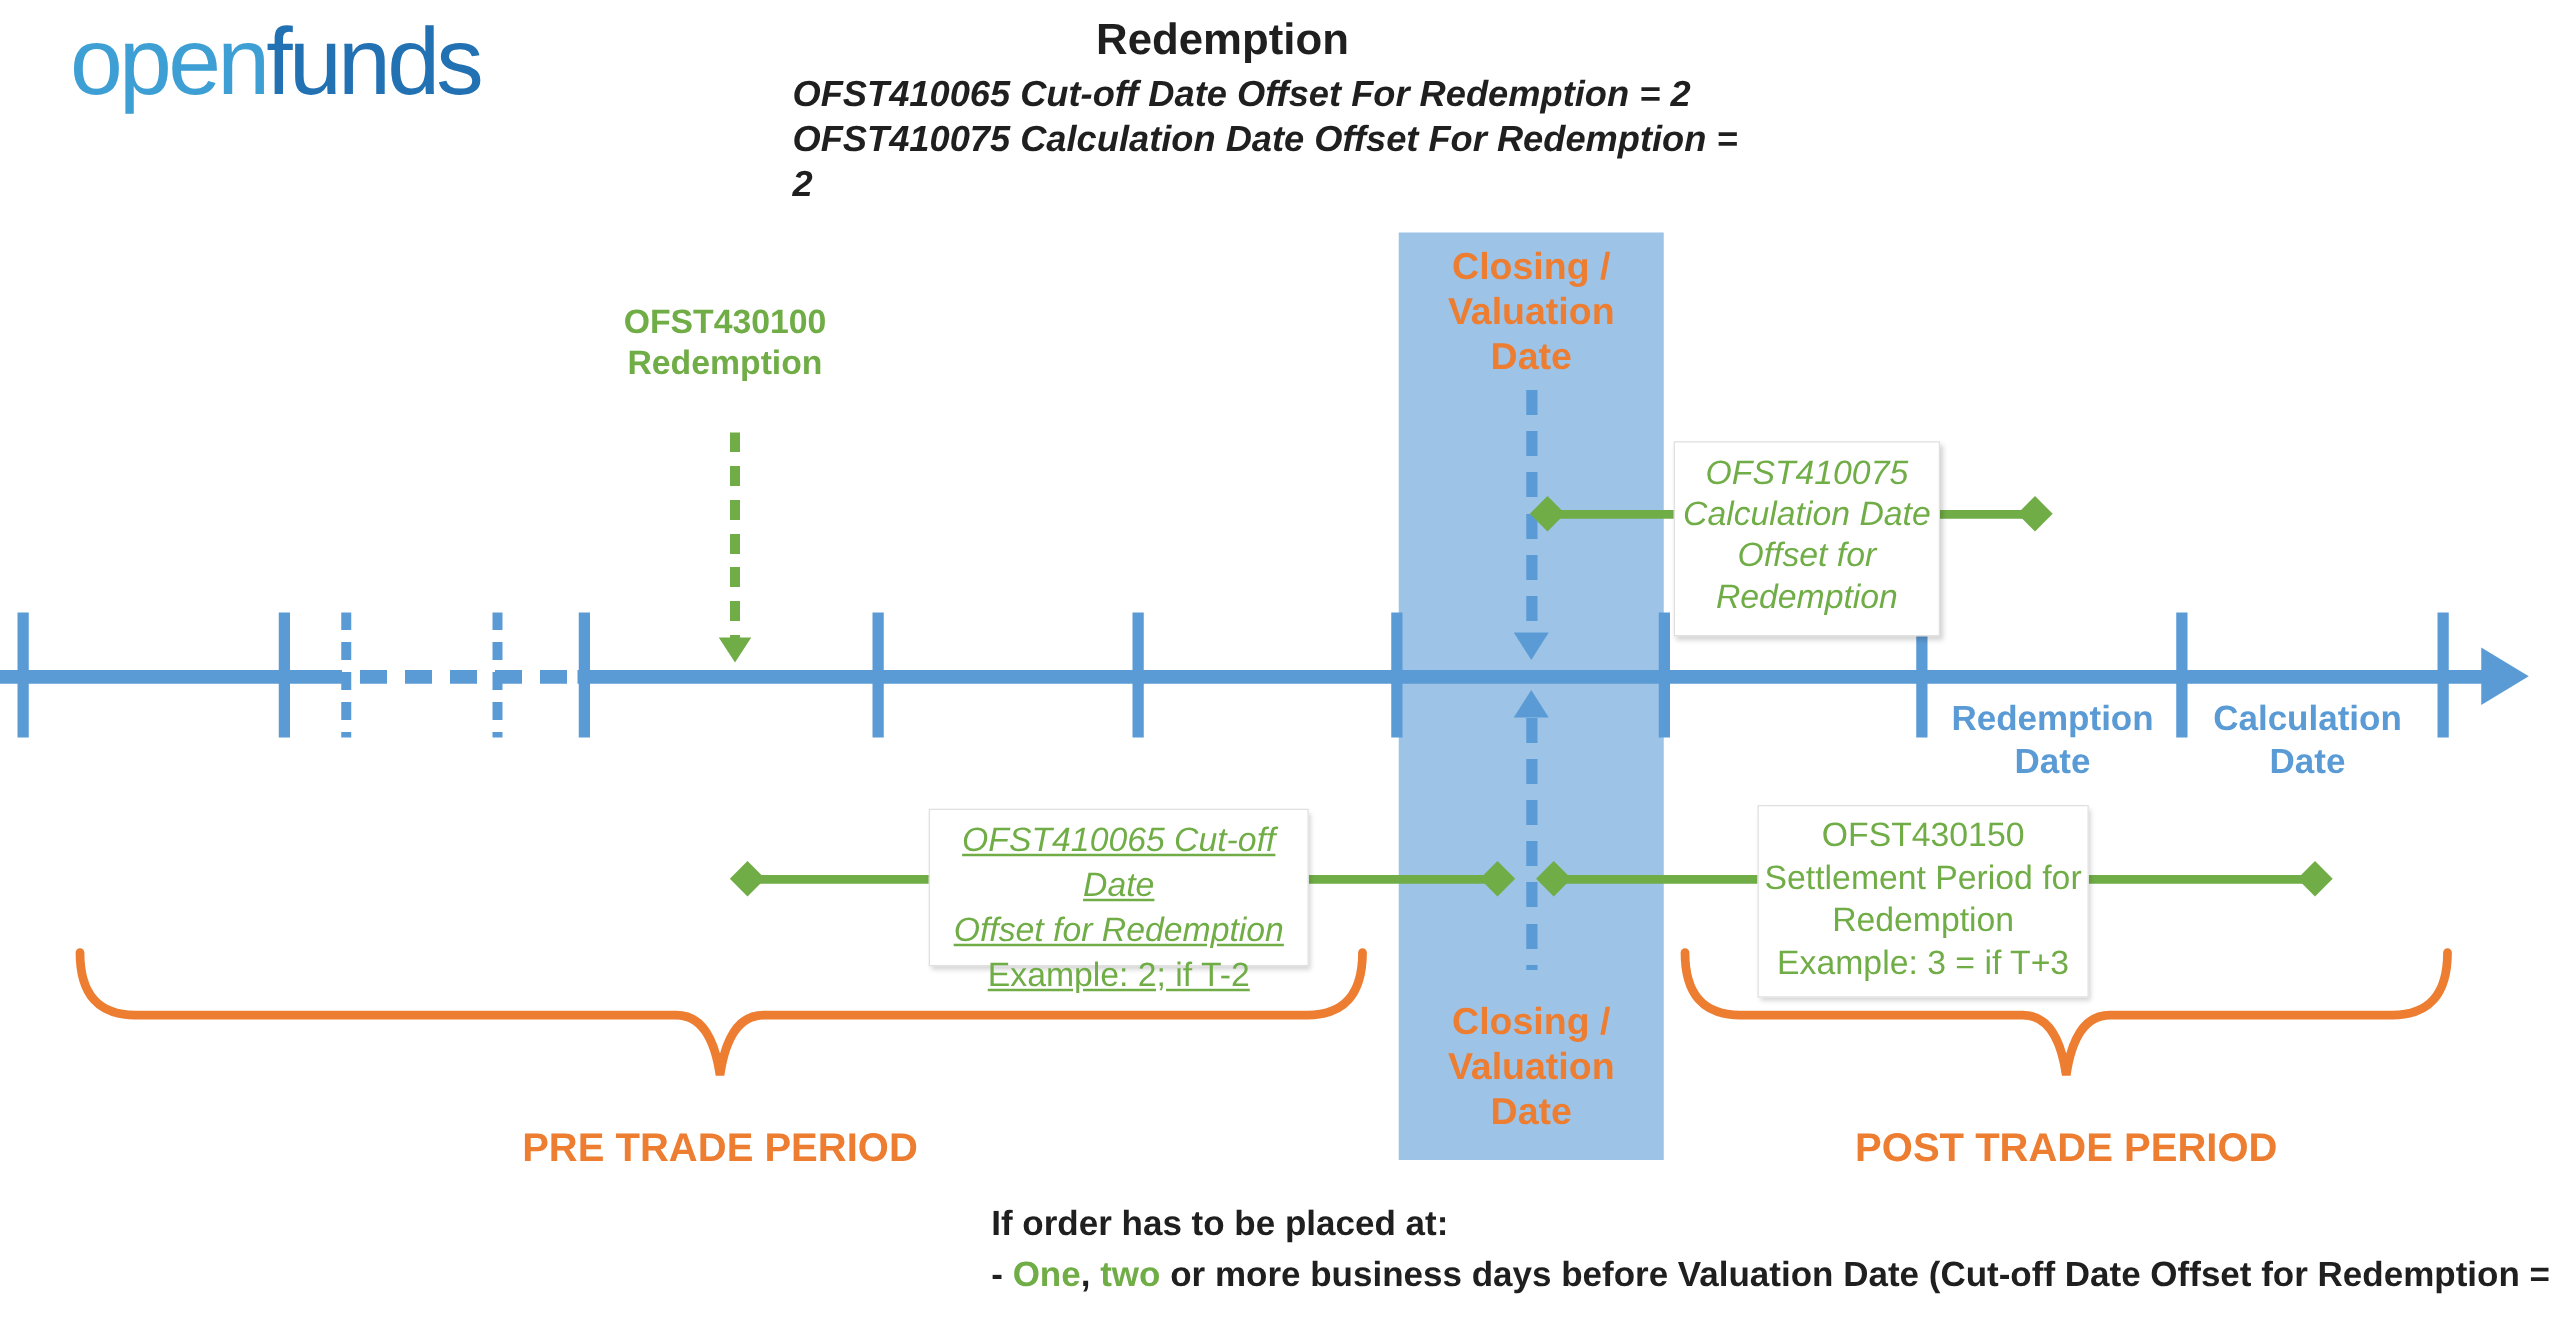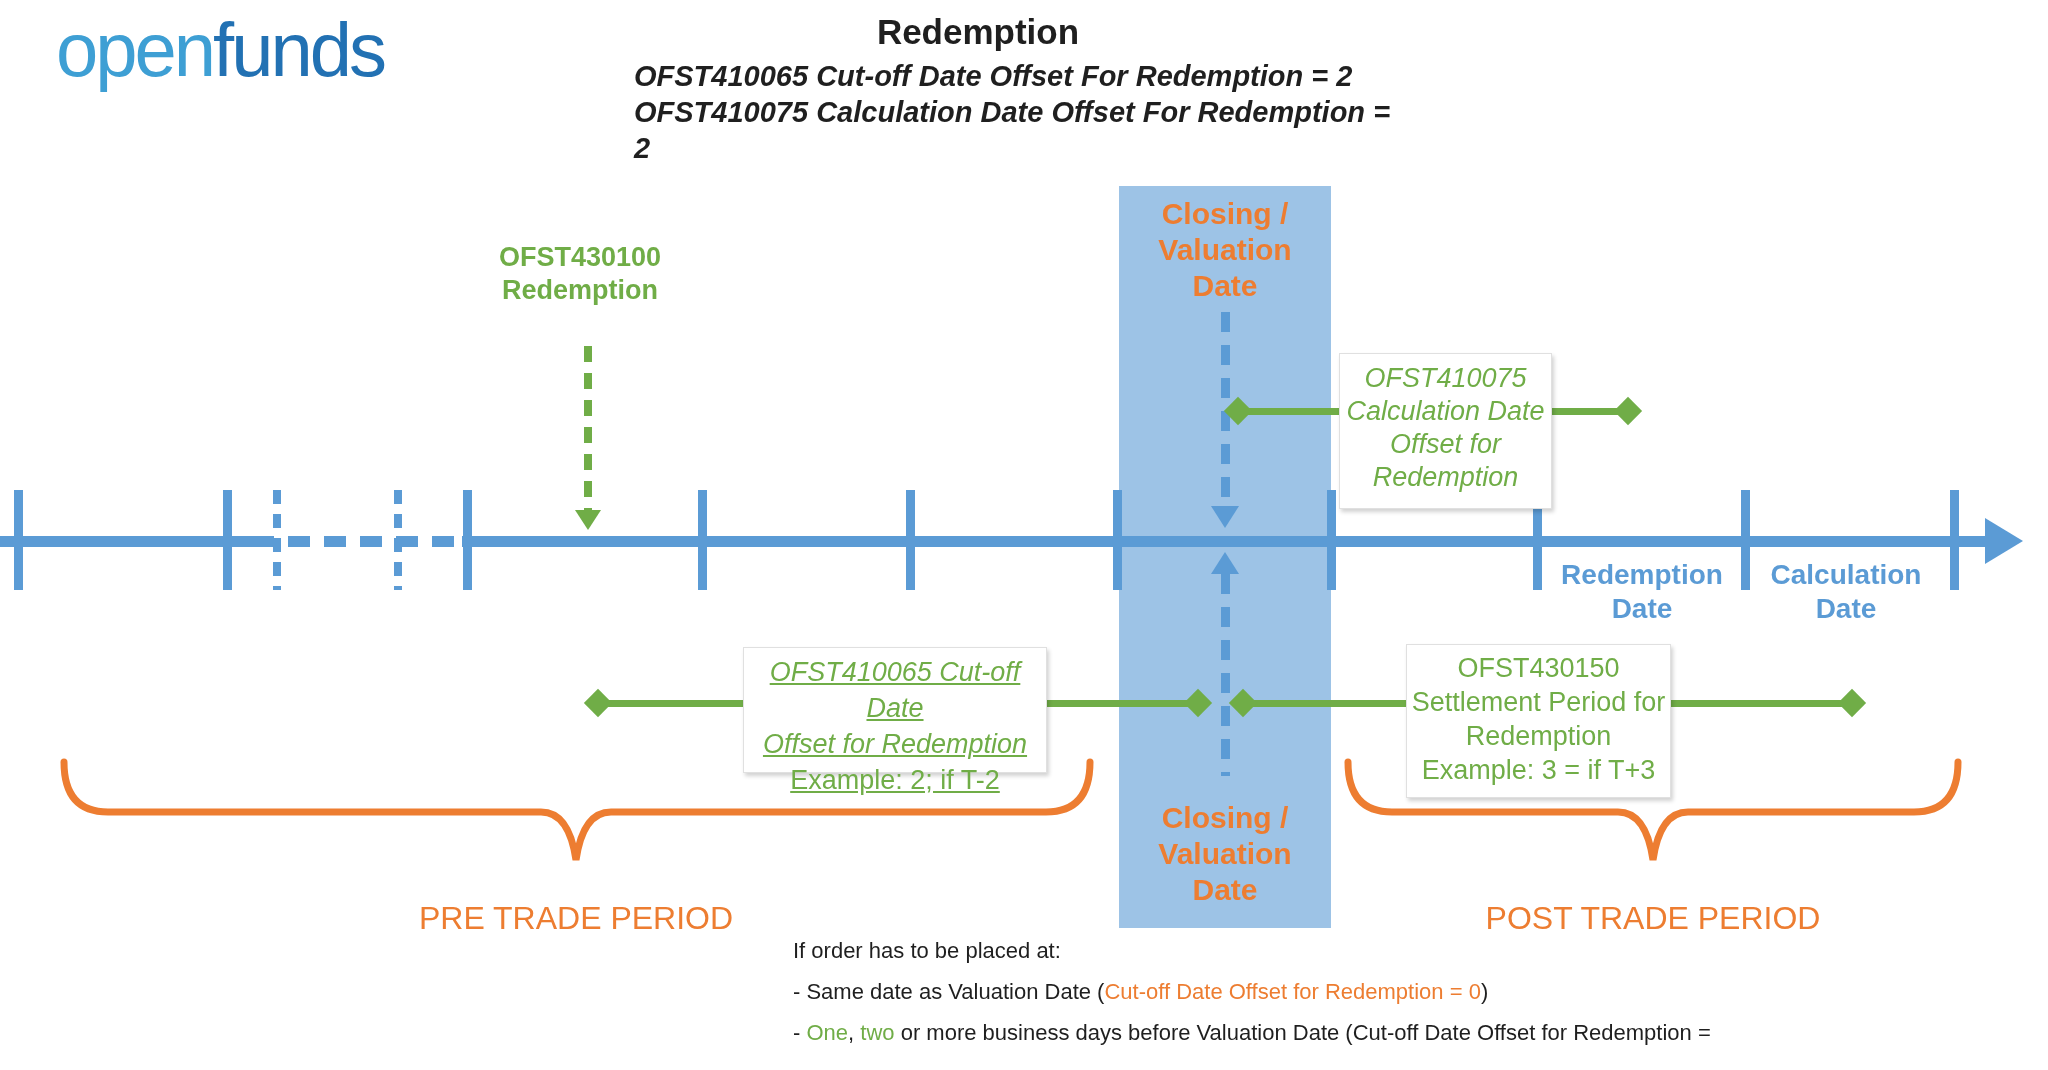--- a/index.html
+++ b/index.html
@@ -43,23 +43,23 @@
   .whitebox{background:#ffffff;border:1px solid #e0e0e0;box-shadow:2px 3px 4px rgba(0,0,0,0.18);
     color:#70AD47;text-align:center;font-size:27px;z-index:5;}
   .wb-1{left:743px;top:647px;width:302px;height:118px;line-height:36px;padding-top:6px;text-decoration:underline;}
   .wb-2{left:1339px;top:353px;width:211px;height:146px;line-height:33px;padding-top:8px;font-style:italic;}
   .wb-3{left:1406px;top:644px;width:263px;height:146px;line-height:34px;padding-top:6px;}
   .ital{font-style:italic;}
   
   .date-label{width:220px;text-align:center;color:#5B9BD5;font-size:28px;font-weight:600;line-height:34px;z-index:3;}
   
   .brace-svg{left:0;top:0;width:2048px;height:1070px;z-index:3;pointer-events:none;}
-  .period-label{top:900px;width:400px;text-align:center;color:#ED7D31;font-size:32px;font-weight:normal;z-index:3;}
+  .period-label{top:900px;width:400px;text-align:center;color:#ED7D31;font-size:32px;font-weight:bold;z-index:3;}
   
-  .footnote{left:793px;top:930px;width:1250px;font-size:22px;font-weight:normal;color:#1F1F1F;line-height:41px;z-index:3;}
+  .footnote{left:793px;top:958px;width:1250px;font-size:28px;font-weight:bold;color:#1F1F1F;line-height:41px;z-index:3;}
   .fn-orange{color:#ED7D31;}
   .fn-green{color:#70AD47;}
 </style>
 </head>
 <body>
 
 <div class="stage">
 
   <div class="abs logo">
     <span class="lt">open</span><span class="dk">funds</span>
@@ -155,17 +155,16 @@
   <svg class="abs brace-svg" viewBox="0 0 2048 1070">
     <path d="M 64 762 Q 64 812 108 812 L 541 812 Q 569 812 576 860 Q 583 812 611 812 L 1046 812 Q 1090 812 1090 762" fill="none" stroke="#ED7D31" stroke-width="7" stroke-linecap="round"></path>
     <path d="M 1348 762 Q 1348 812 1392 812 L 1618 812 Q 1646 812 1653 860 Q 1660 812 1688 812 L 1914 812 Q 1958 812 1958 762" fill="none" stroke="#ED7D31" stroke-width="7" stroke-linecap="round"></path>
   </svg>
 
   <div class="abs period-label" style="left:376px;">PRE TRADE PERIOD</div>
   <div class="abs period-label" style="left:1453px;">POST TRADE PERIOD</div>
 
   <div class="abs footnote">
     <div>If order has to be placed at:</div>
-    <div><span>- Same date as Valuation Date (</span><span class="fn-orange">Cut-off Date Offset for Redemption = 0</span><span>)</span></div>
     <div><span>- </span><span class="fn-green">One</span><span>, </span><span class="fn-green">two</span><span> or more business days before Valuation Date (Cut-off Date Offset for Redemption = </span></div>
   </div>
 
 </div>
 
 </body></html>

